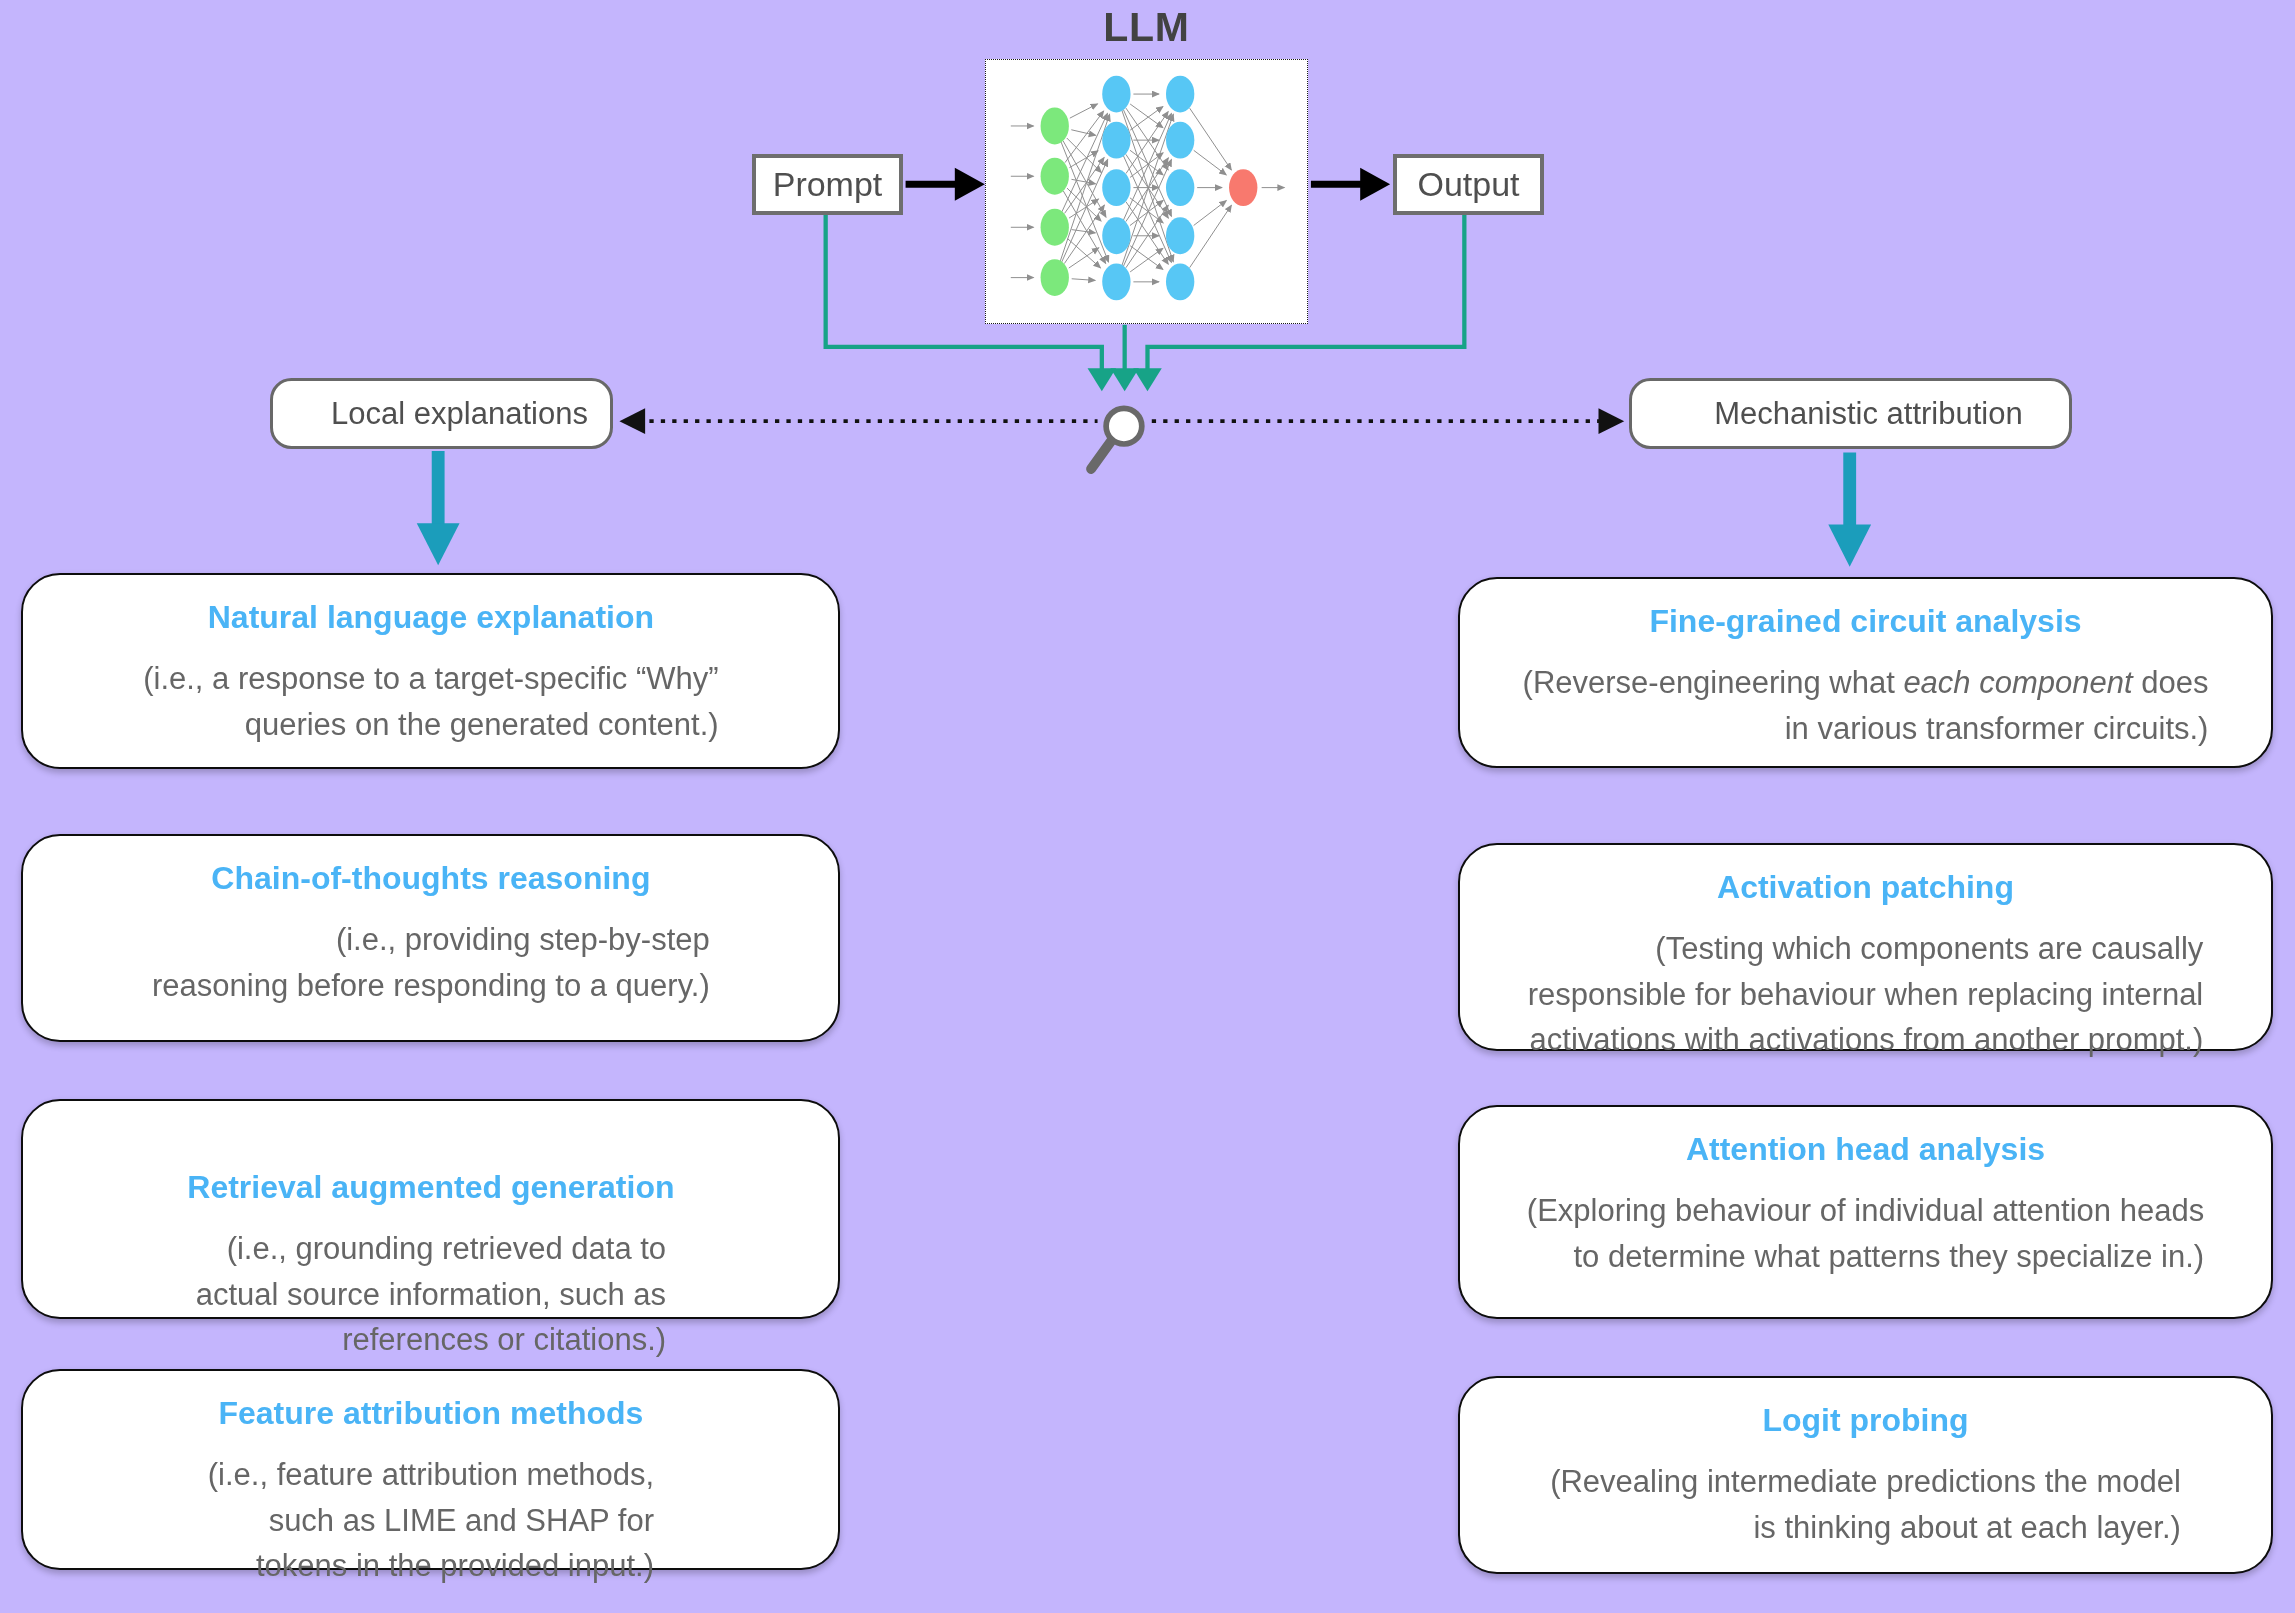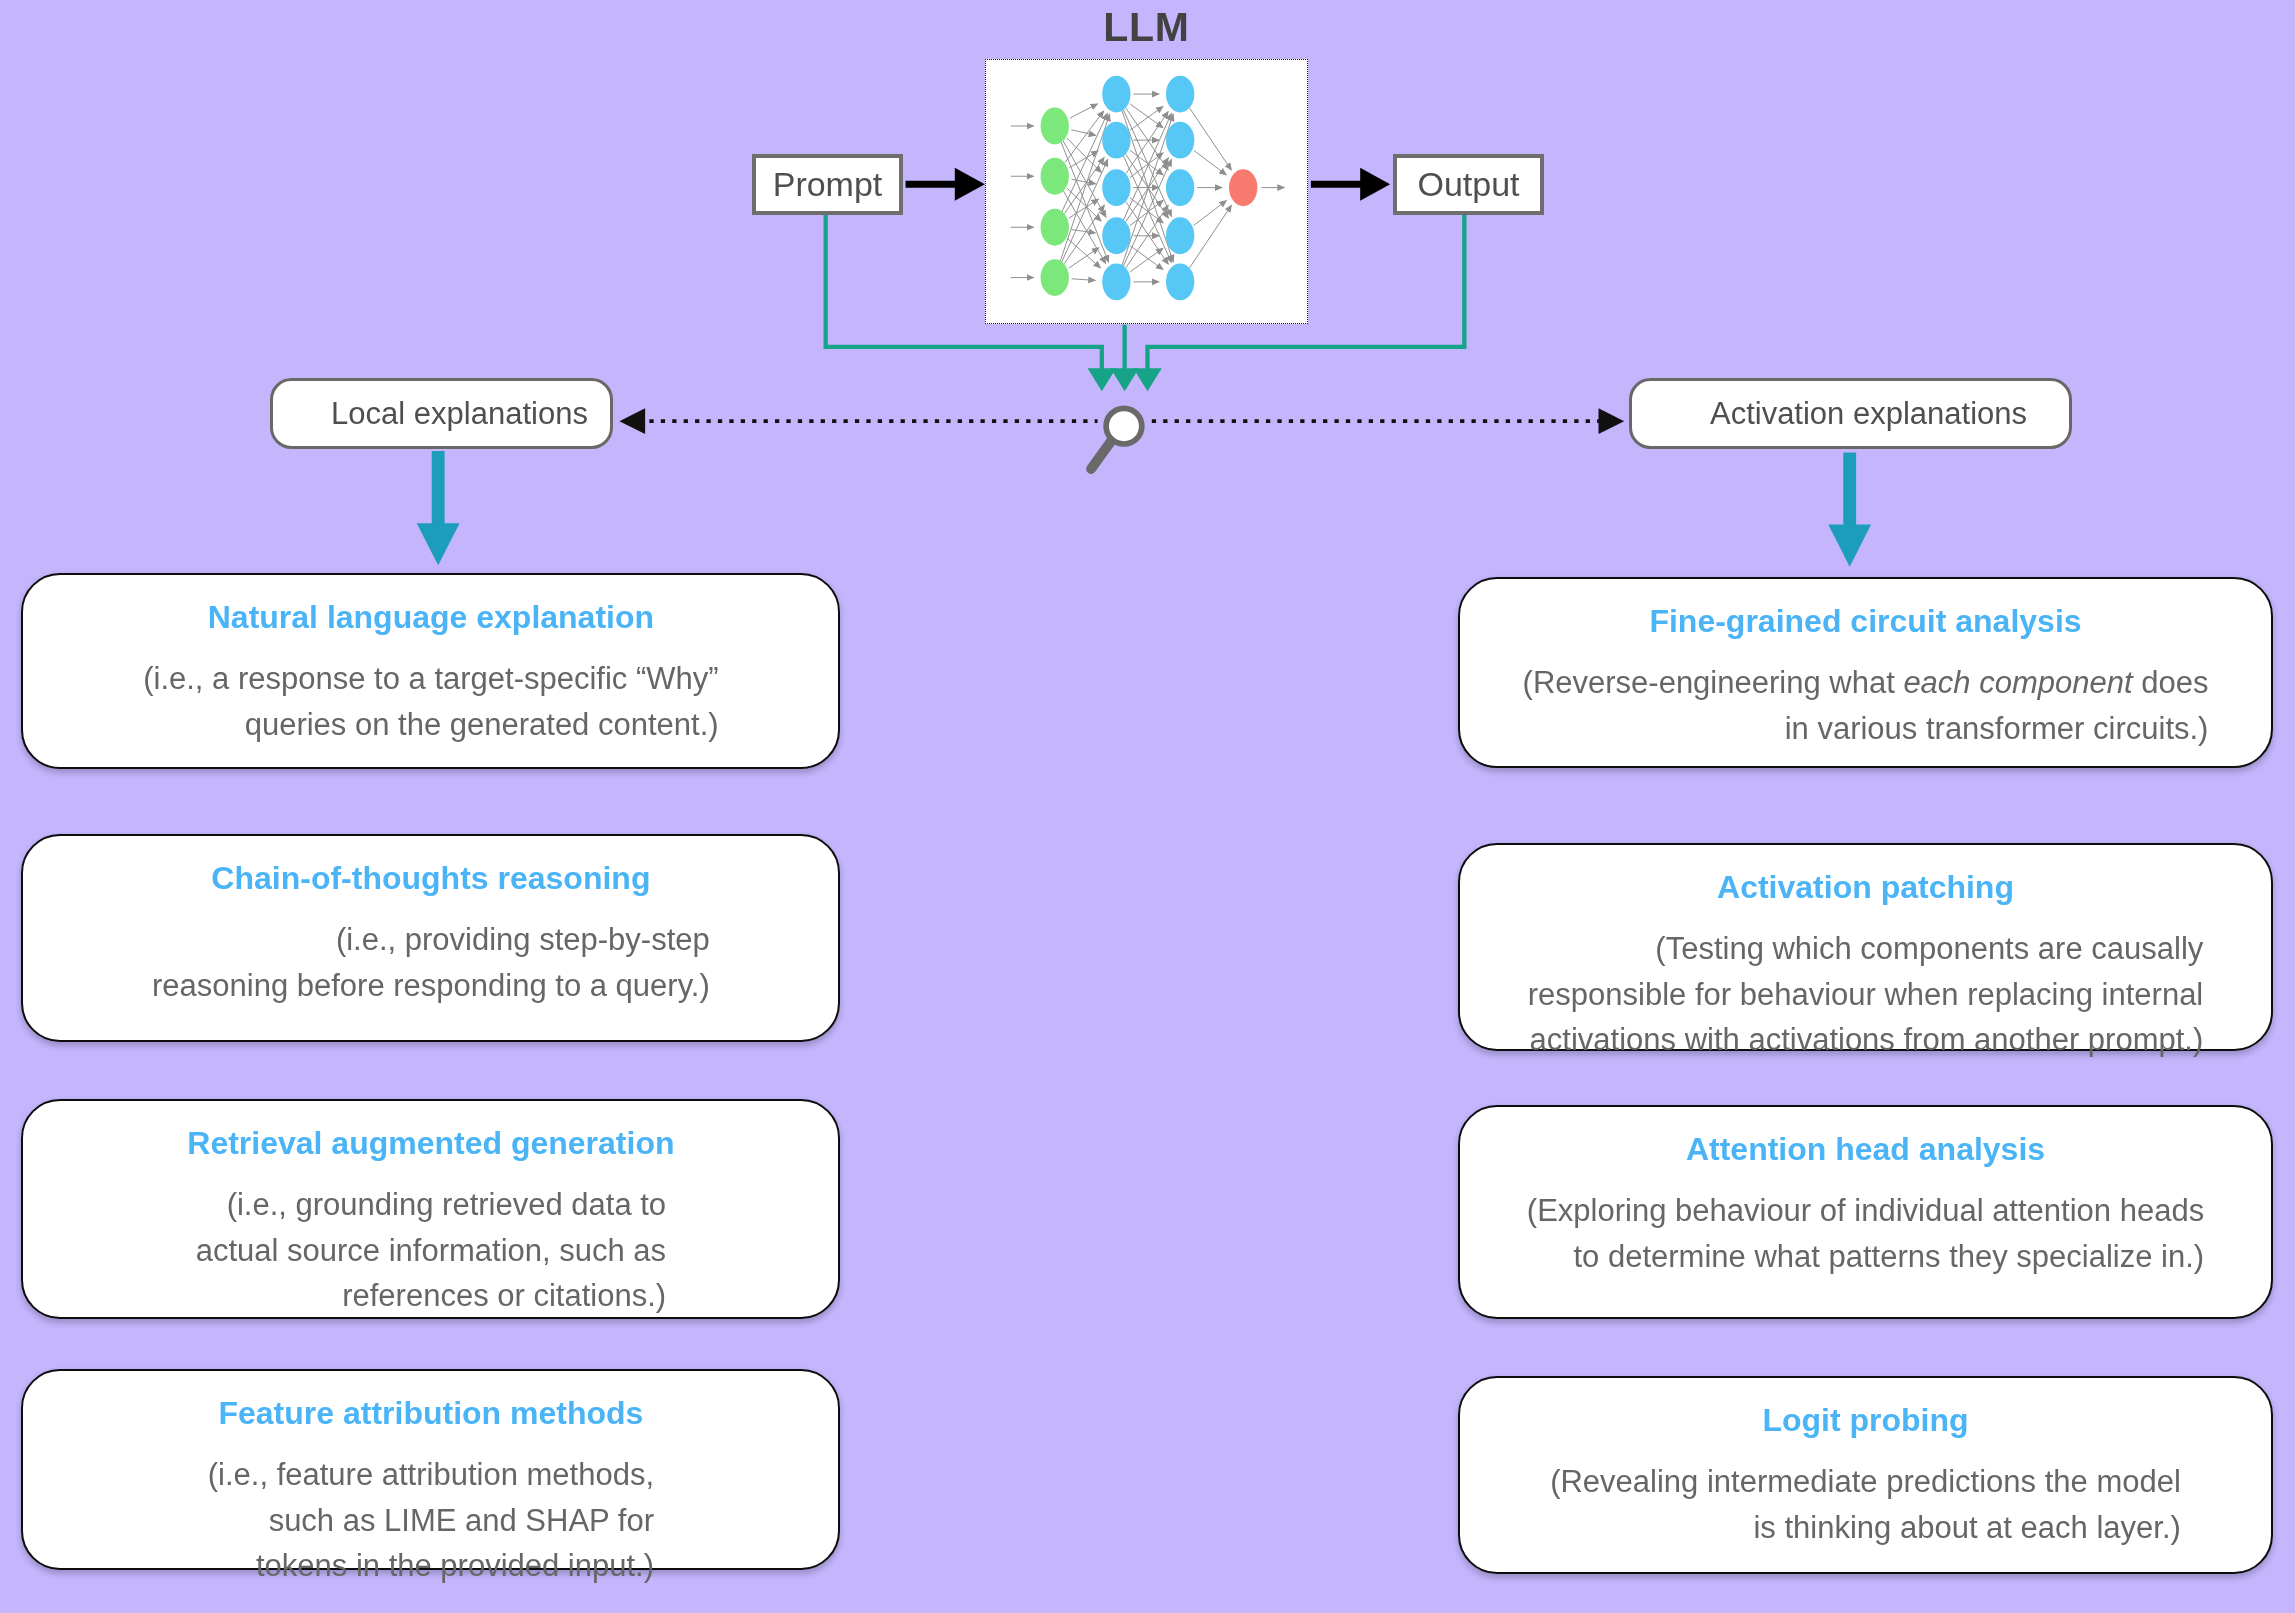--- a/index.html
+++ b/index.html
@@ -190,35 +190,35 @@
     <span>Prompt</span>
   </div>
   <div class="io-box output">
     <span>Output</span>
   </div>
 
   <div class="pill local">
     <span>Local explanations</span>
   </div>
   <div class="pill mech">
-    <span>Activation explanations</span>
+    <span>Mechanistic attribution</span>
   </div>
 
   <div class="card col-left" style="top:573px;height:196px;">
     <div class="card-title" style="color: rgb(74, 180, 246);">Natural language explanation</div>
     <div class="card-body">(i.e., a response to a target-specific “Why”
 queries on the generated content.)</div>
   </div>
   <div class="card col-left" style="top:834px;height:208px;">
     <div class="card-title" style="color: rgb(74, 180, 246);">Chain-of-thoughts reasoning</div>
     <div class="card-body">(i.e., providing step-by-step
 reasoning before responding to a query.)</div>
   </div>
   <div class="card col-left" style="top:1099px;height:220px;">
-    <div class="card-title" style="color: rgb(74, 180, 246);">Retrieval augmented generation</div>
+    <div class="card-title" style="color: rgb(74, 180, 246); margin-top: 44px;">Retrieval augmented generation</div>
     <div class="card-body">(i.e., grounding retrieved data to
 actual source information, such as
 references or citations.)</div>
   </div>
   <div class="card col-left" style="top:1369px;height:201px;">
     <div class="card-title" style="color: rgb(74, 180, 246);">Feature attribution methods</div>
     <div class="card-body">(i.e., feature attribution methods,
 such as LIME and SHAP for
 tokens in the provided input.)</div>
   </div>

